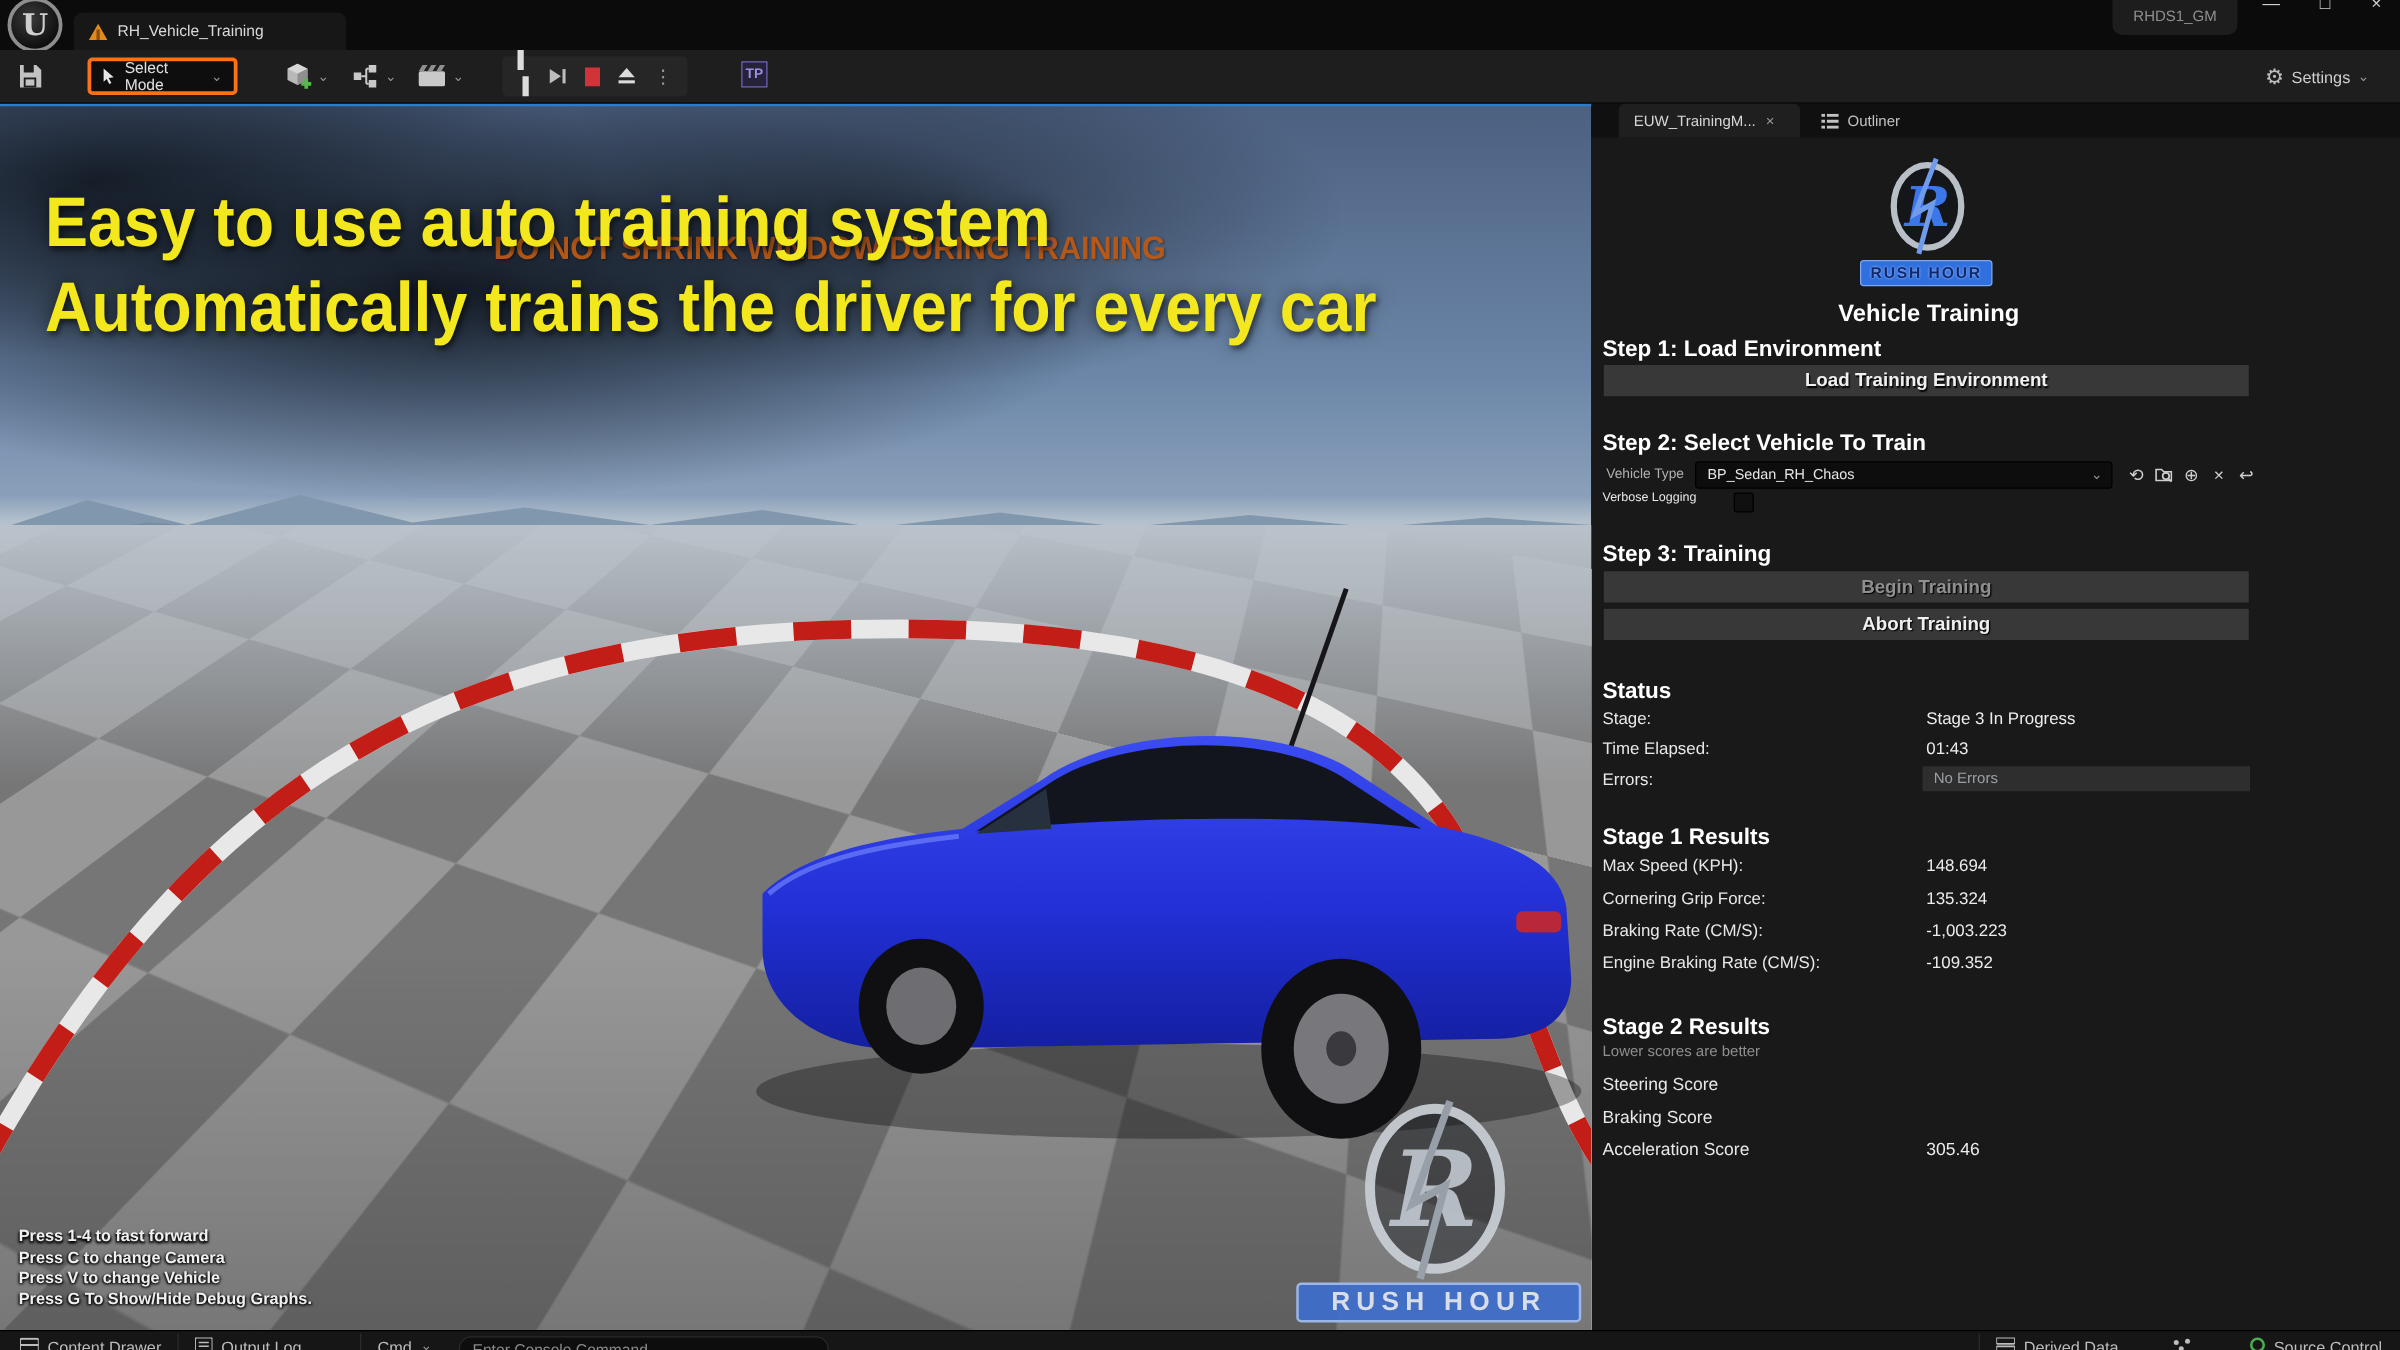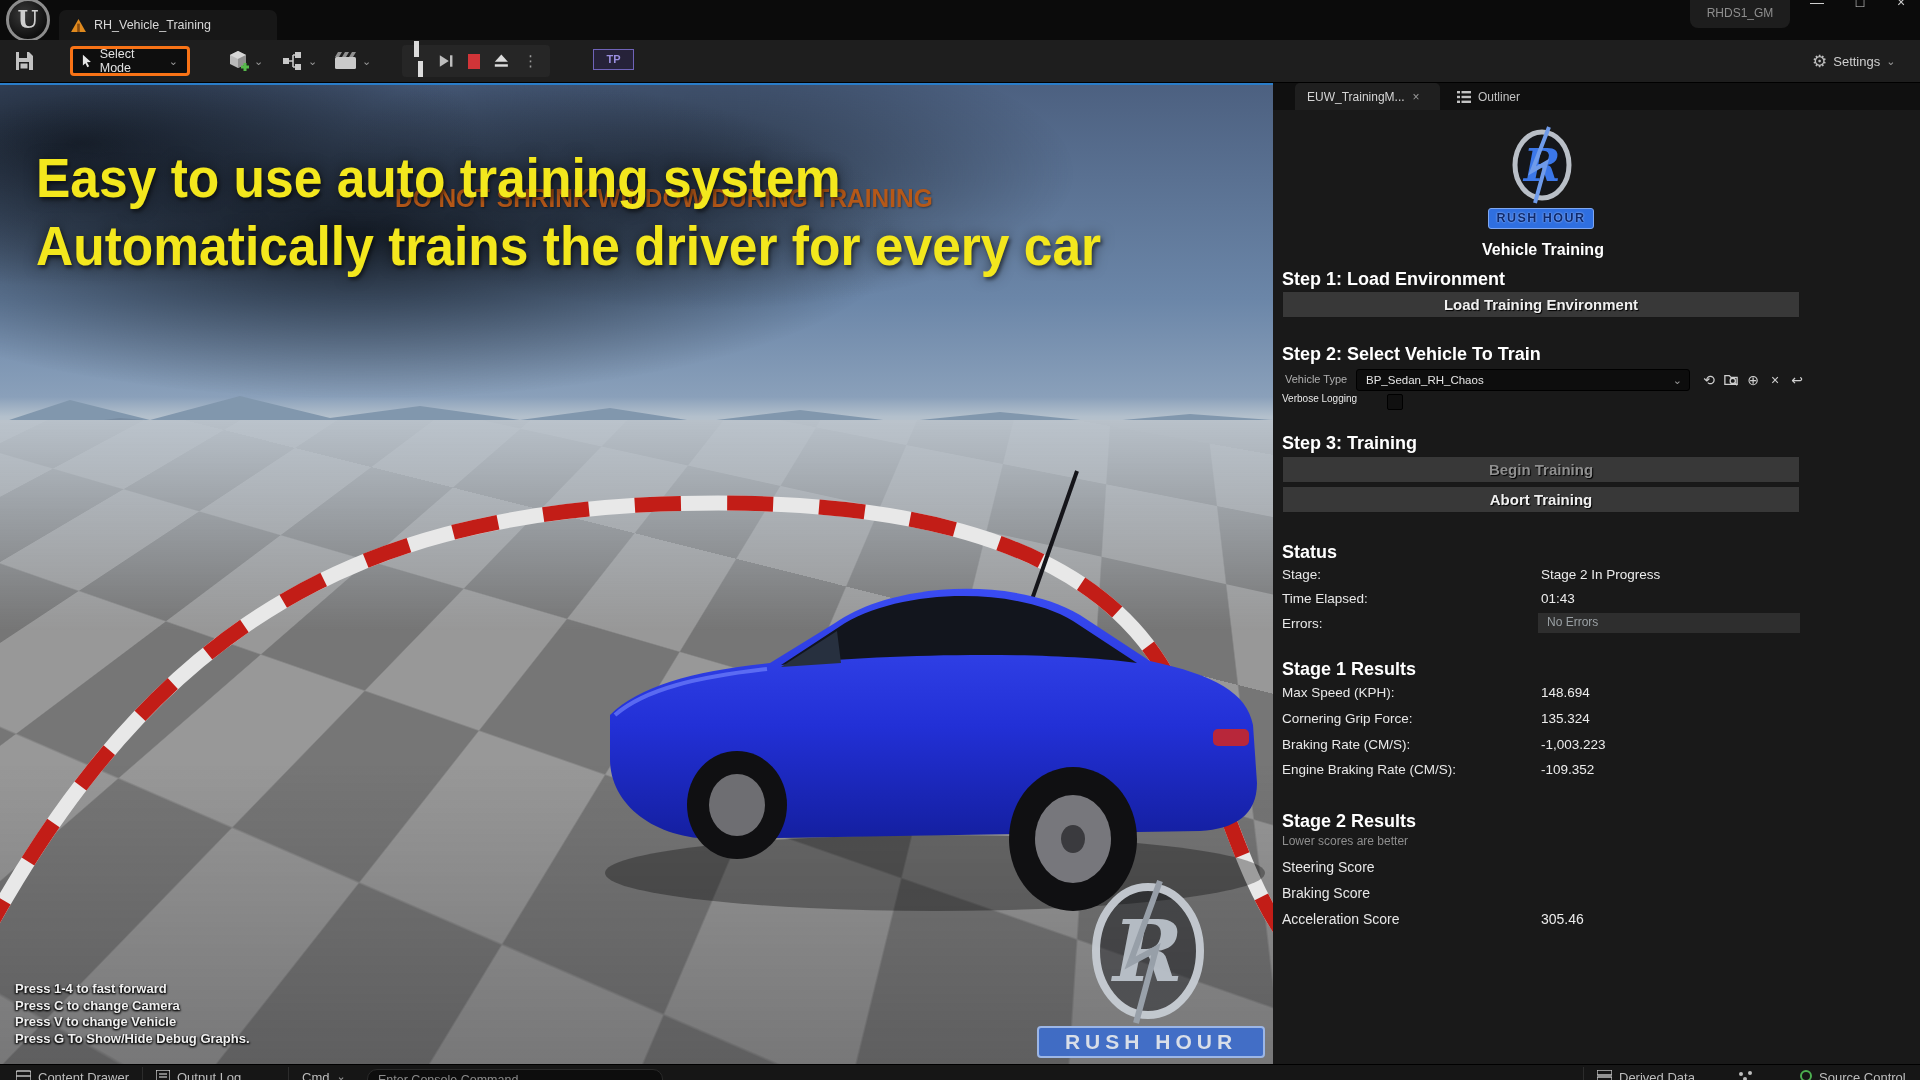--- a/index.html
+++ b/index.html
@@ -27,21 +27,21 @@
     border-bottom:1px solid #000; }
   .tbtn { position:absolute; top:9px; color:#c9c9c9; }
   .chev { color:#9a9a9a; font-size:11px; }
   .mode-pill { position:absolute; left:70px; top:6px; height:30px; width:120px; background:#0e0e0e;
     border:3px solid #f97316; border-radius:4px; display:flex; align-items:center; gap:7px;
     padding:0 9px; color:#e2e2e2; font-size:12.5px; }
   .play-pill { position:absolute; left:402px; top:5px; height:32px; width:148px; background:#262626;
     border-radius:4px; display:flex; align-items:center; gap:14px; padding:0 12px; }
   .pbar { width:5px; height:16px; background:#dcdcdc; display:inline-block; }
   .stop-sq { width:15px; height:15px; background:#d13438; display:inline-block; }
-  .tp-box { position:absolute; left:593px; top:9px; width:41px; height:21px; border:1px solid #6f63b8;
+  .tp-box { position:absolute; left:593px; top:9px; width:21px; height:21px; border:1px solid #6f63b8;
     background:#262239; color:#9b8fe0; font-size:11px; font-weight:bold; text-align:center; line-height:19px; }
   .settings { position:absolute; left:1812px; top:11px; display:flex; align-items:center; gap:6px;
     color:#cfcfcf; font-size:13px; }
   .gear { font-size:17px; color:#bdbdbd; }
 
   
   #viewport { position:absolute; left:0; top:83px; width:1273px; height:981px; overflow:hidden;
     background:linear-gradient(180deg,#4c6080 0%,#6b86a8 22%,#8aa0ba 32%,#b3c0cc 34%,#b9c3cc 35%); }
   #viewport::before { content:""; position:absolute; left:0; top:0; width:100%; height:2px;
     background:#2a7dc9; z-index:9; }
@@ -93,21 +93,21 @@
   .ptab-active .label { color:#d6d6d6; font-size:12px; }
   .ptab-x { color:#9a9a9a; font-size:12px; }
   .ptab2 { position:absolute; left:176px; top:0; height:27px; display:flex; align-items:center; gap:7px;
     color:#c2c2c2; font-size:12px; padding:0 8px; }
   .rh-ring { position:absolute; left:233px; top:42px; }
   .rh-badge { position:absolute; left:215px; top:125px; width:106px; height:21px; background:#2f6fe0;
     border:1px solid #7fa7f0; border-radius:3px; text-align:center; line-height:19px;
     color:#0e2a6e; font-size:12.5px; font-weight:bold; letter-spacing:1.5px;
     text-shadow:0 0 2px #bcd2ff; }
   .p-title { position:absolute; left:0; top:158px; width:540px; text-align:center; color:#fff;
-    font-size:16px; font-weight:bold; }
+    font-size:19px; font-weight:bold; }
   .p-head { position:absolute; left:9px; color:#fff; font-size:18px; font-weight:bold; }
   .p-btn { position:absolute; left:9px; width:518px; height:27px; background:#383838;
     border:1px solid #181818; border-radius:1px; color:#f0f0f0; font-size:15px; font-weight:bold;
     text-align:center; line-height:25px; text-shadow:1px 1px 1px #000; }
   .p-btn.disabled { color:#8f8f8f; }
   .vt-label { position:absolute; left:12px; top:290px; font-size:11px; color:#b0b0b0; }
   .dropdown { position:absolute; left:83px; top:286px; width:334px; height:22px; background:#0d0d0d;
     border:1px solid #000; border-radius:3px; color:#e6e6e6; font-size:11.5px; line-height:20px;
     padding-left:9px; }
   .dropdown .chev { position:absolute; right:7px; top:0; }
@@ -320,21 +320,21 @@
   <div class="verbose-label">Verbose Logging</div>
   <div class="checkbox"></div>
 
   <div class="p-head" style="top:350px;">Step 3: Training</div>
   <div class="p-btn disabled" style="top:373px;">Begin Training</div>
   <div class="p-btn" style="top:403px;">Abort Training</div>
 
   <div class="p-head" style="top:459px;">Status</div>
   <div class="s-row" style="top:484px;">
     <span>Stage:</span>
-    <span class="val">Stage 2 In Progress</span>
+    <span class="val">Stage 3 In Progress</span>
   </div>
   <div class="s-row" style="top:508px;">
     <span>Time Elapsed:</span>
     <span class="val">01:43</span>
   </div>
   <div class="s-row" style="top:533px;">
     <span>Errors:</span>
     <span class="err-box">No Errors</span>
   </div>
 

